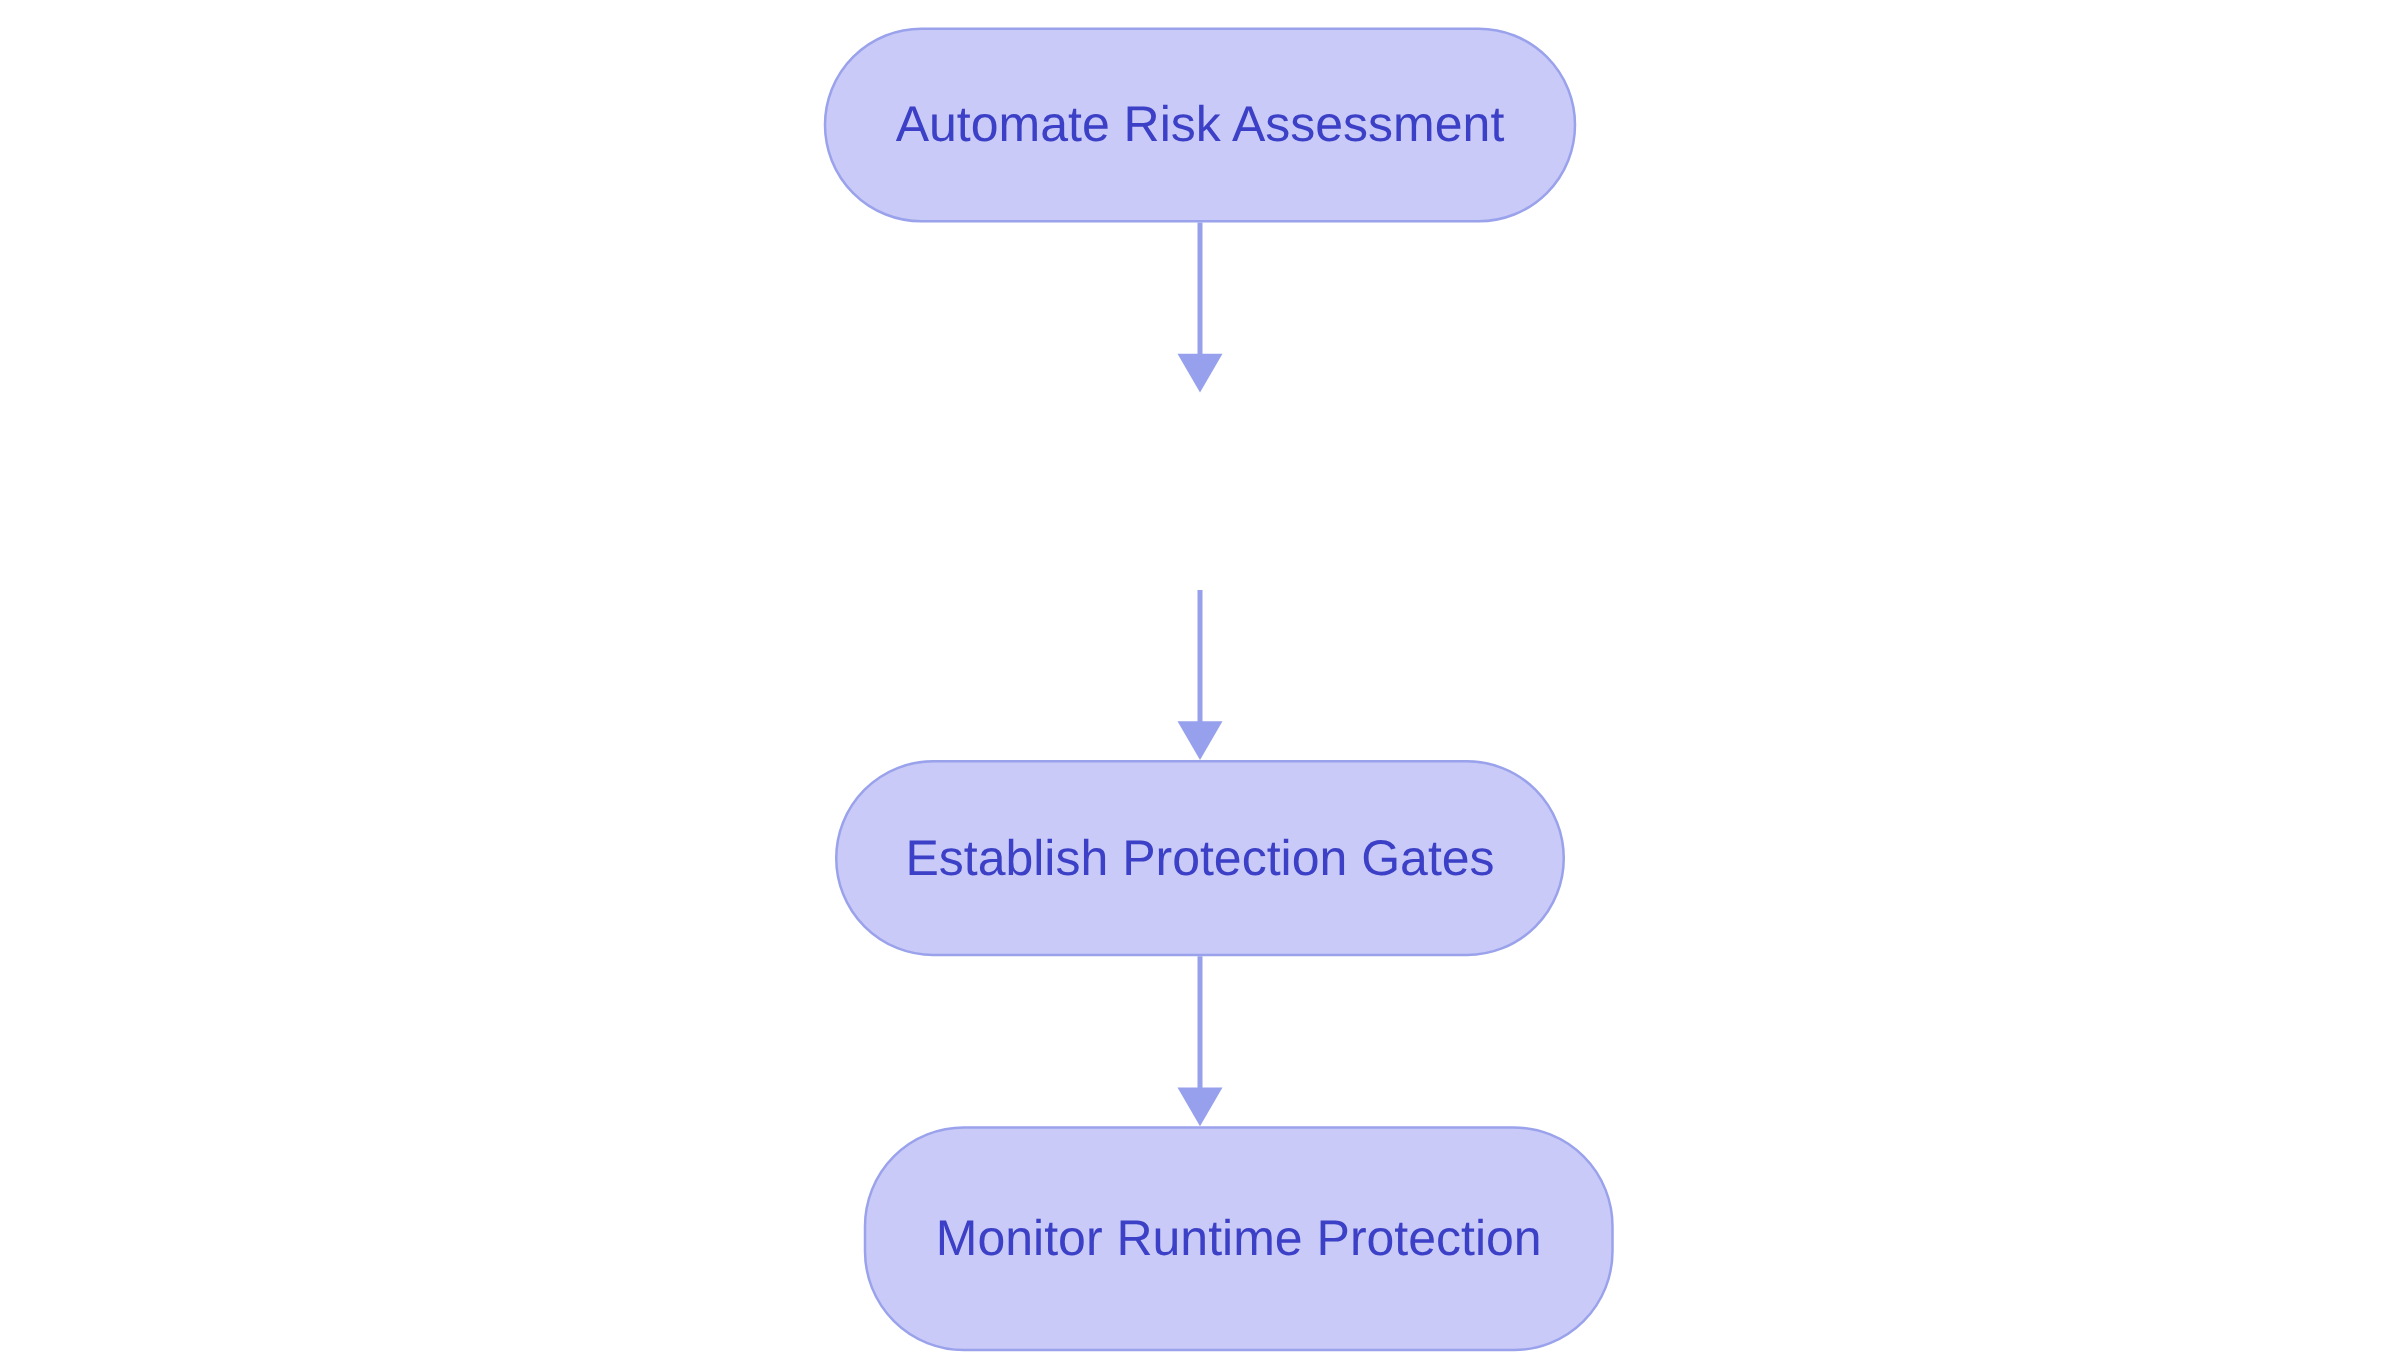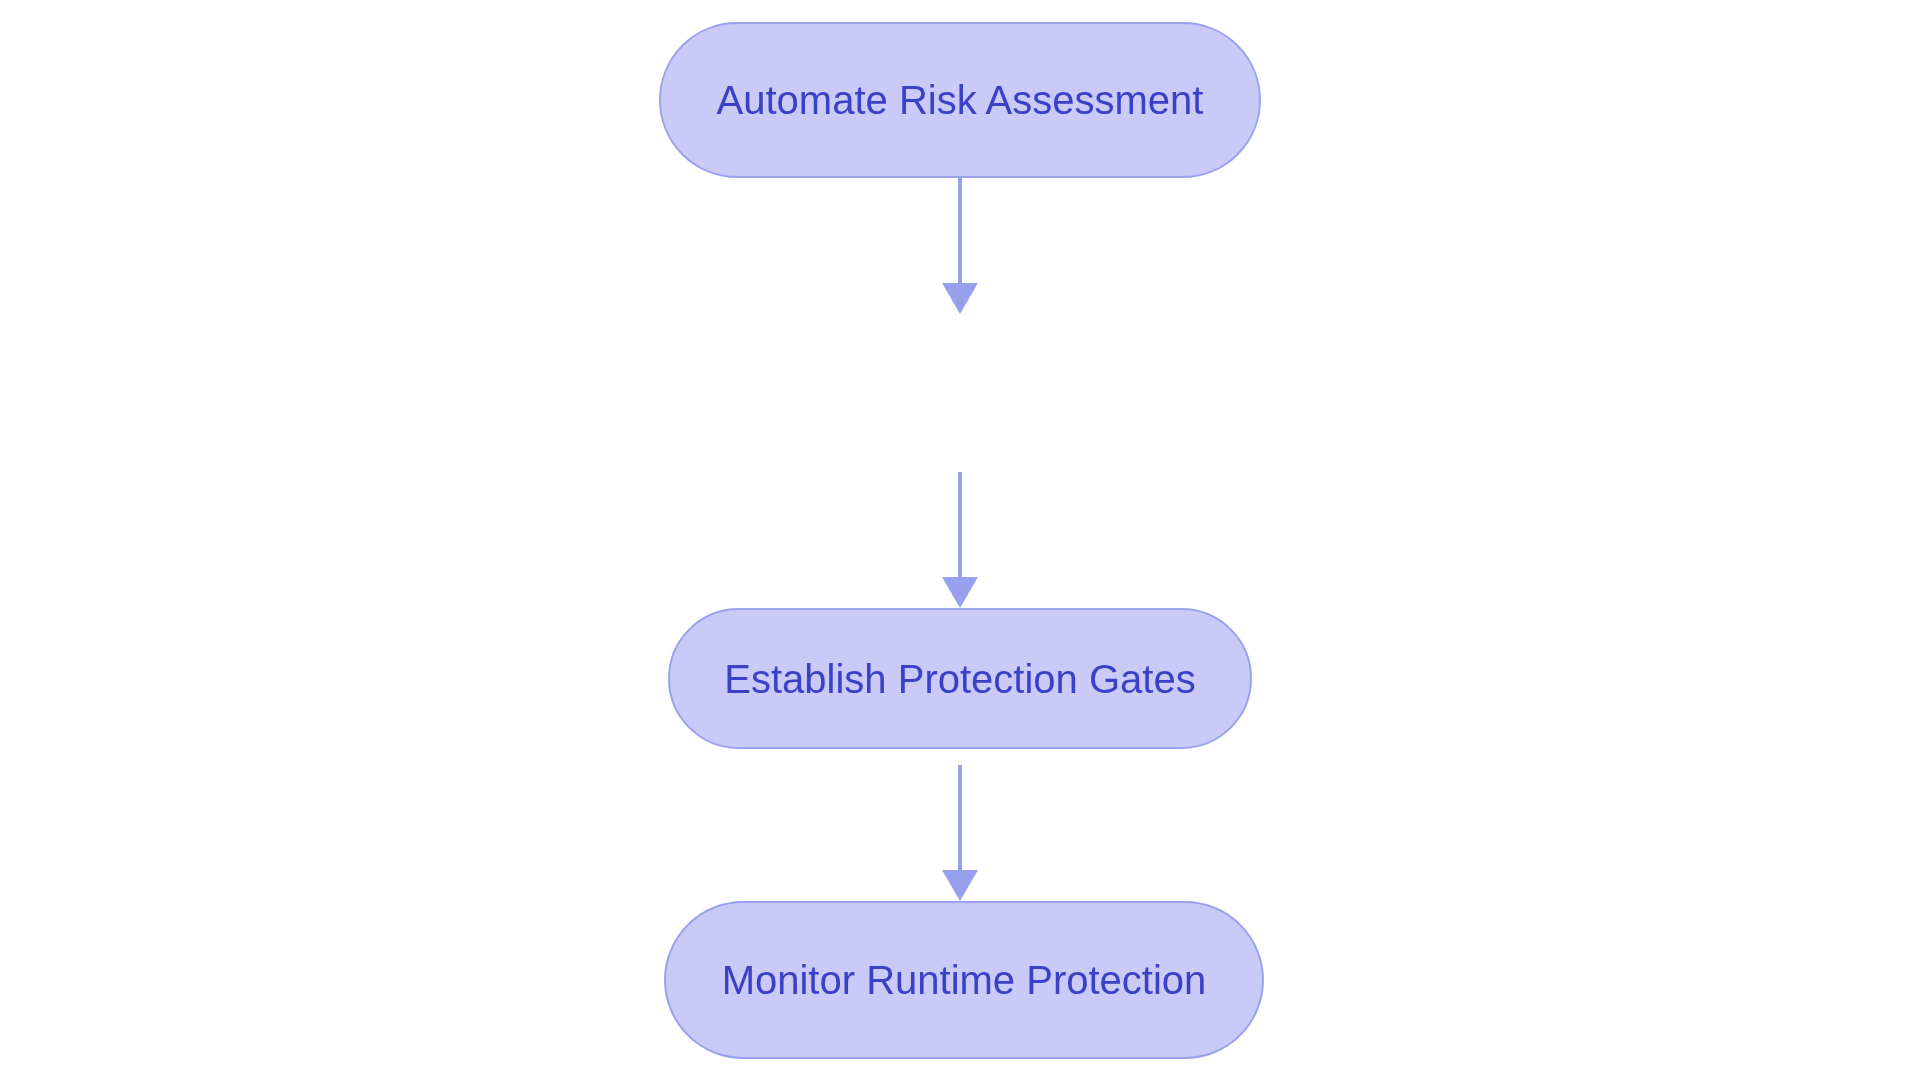--- a/index.html
+++ b/index.html
@@ -30,22 +30,22 @@
     text-align: right;
   }
   .node-label {
     color: var(--node-text, #3b40c6);
     font-size: 40px;
     line-height: 1.2;
     white-space: nowrap;
   }
   #node-1 { left: 659px; top: 22px;  width: 602px; height: 156px; }
   #node-2 { left: 565px; top: 314px; width: 790px; height: 158px; }
-  #node-3 { left: 668px; top: 608px; width: 584px; height: 141px; }
-  #node-4 { left: 664px; top: 901px; width: 600px; height: 158px; }
+  #node-3 { left: 668px; top: 608px; width: 584px; height: 157px; }
+  #node-4 { left: 691px; top: 901px; width: 600px; height: 180px; }
 
   .arrow {
     position: absolute;
     width: 36px;
     transform: translateX(-50%);
   }
   #arrow-1 { left: 960px; top: 178px; height: 136px; }
   #arrow-2 { left: 960px; top: 472px; height: 136px; }
   #arrow-3 { left: 960px; top: 765px; height: 136px; }
   .arrow-shaft {

